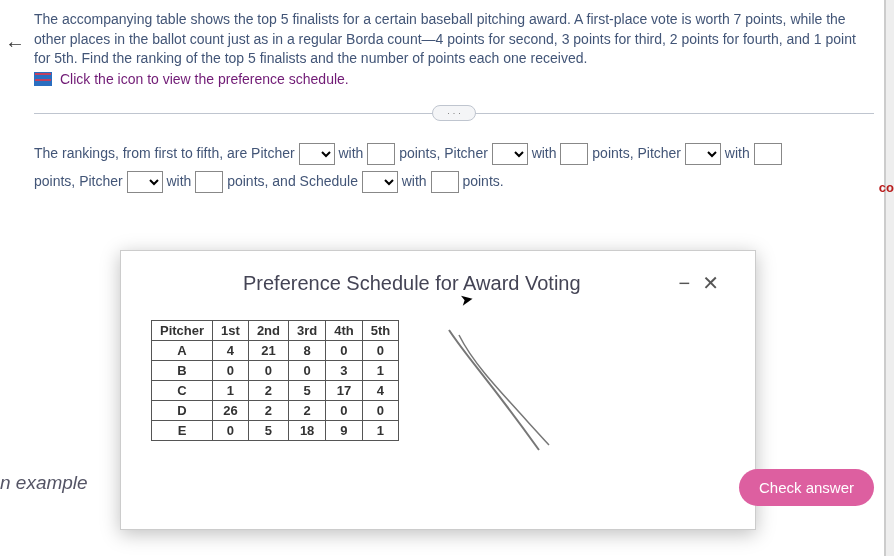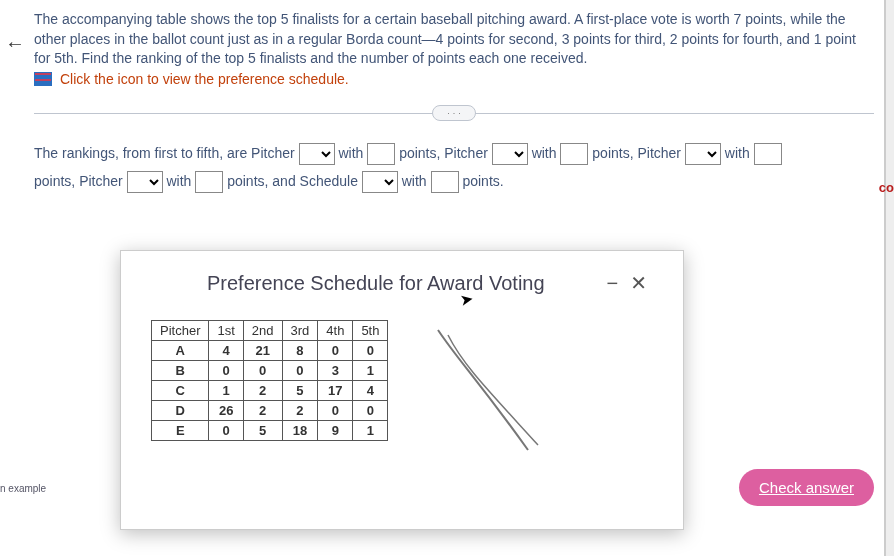--- a/index.html
+++ b/index.html
@@ -41,21 +41,21 @@
     height: 14px;
     display: inline-block;
     background:
       linear-gradient(#c04060, #c04060) 0 0 / 100% 2px no-repeat,
       linear-gradient(#c04060, #c04060) 0 6px / 100% 2px no-repeat,
       linear-gradient(#c04060, #c04060) 0 12px / 100% 2px no-repeat,
       linear-gradient(#2a6ec0, #2a6ec0);
     border: 1px solid #2a6ec0;
   }
   .link-text {
-    color: #c2410c;
+    color: #701a75;
     cursor: pointer;
   }
   .divider-wrap {
     position: relative;
     height: 24px;
     margin-bottom: 14px;
   }
   .divider {
     border: none;
     border-top: 1px solid #bfc5cf;
@@ -99,21 +99,21 @@
     border: 1px solid #888;
     background: #fff;
     vertical-align: middle;
     text-align: center;
     font-size: 12px;
   }
   .popup {
     position: absolute;
     left: 120px;
     top: 250px;
-    width: 564px;
+    width: 636px;
     height: 280px;
     background: #ffffff;
     border: 1px solid #ccc;
     box-shadow: 0 4px 18px rgba(0,0,0,0.25);
     padding: 20px 30px;
   }
   .popup-head {
     display: flex;
     justify-content: space-between;
     align-items: center;
@@ -137,46 +137,46 @@
     border-collapse: collapse;
     font-size: 13px;
     color: #333;
   }
   table.pref th, table.pref td {
     border: 1px solid #555;
     padding: 2px 8px;
     text-align: center;
     font-weight: 600;
   }
-  table.pref th { font-weight: 400; }
+  table.pref th { font-weight: 700; }
   .scribble {
     width: 140px;
     height: 140px;
   }
   .example-tag {
     position: absolute;
     left: 0;
     bottom: 62px;
     color: #556;
-    font-size: 10px;
+    font-size: 19px;
     font-weight: 500;
+    font-style: italic;
   }
   .check-btn {
     position: absolute;
     right: 20px;
     bottom: 50px;
     background: #dd5fa0;
     color: #fff;
     border: none;
     border-radius: 20px;
     padding: 10px 20px;
     font-size: 15px;
     font-weight: 500;
     cursor: pointer;
-    text-decoration: underline;
   }
   .right-edge {
     position: absolute;
     right: 0;
     top: 0;
     bottom: 0;
     width: 10px;
     border-left: 2px solid #ccc;
     background:#eee;
   }

